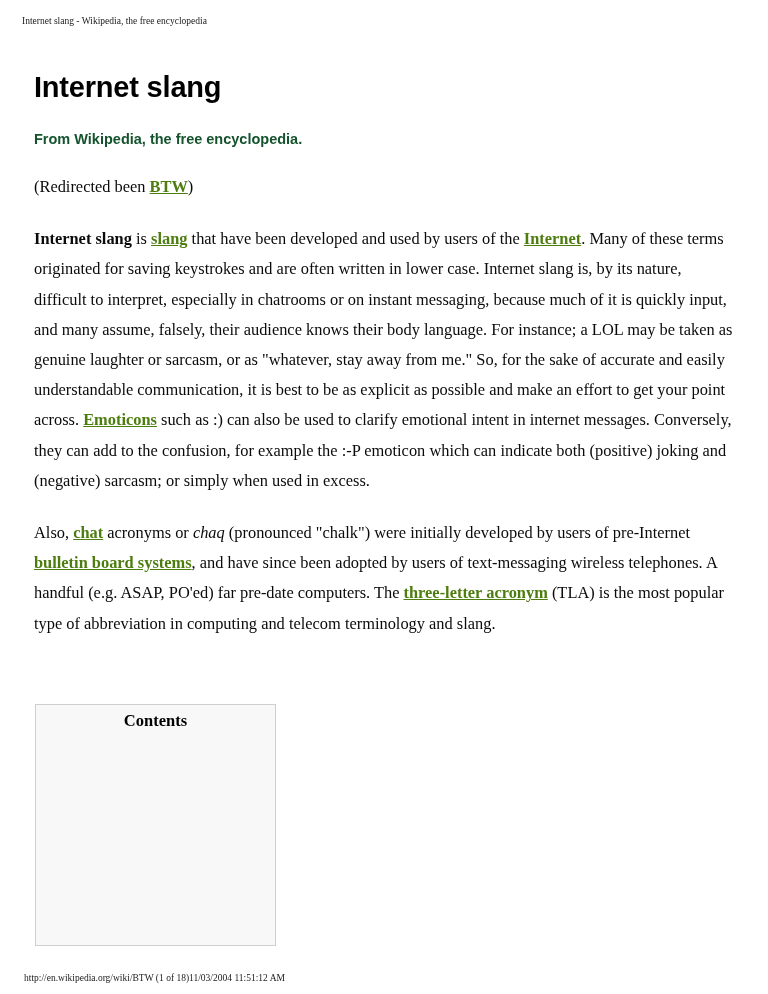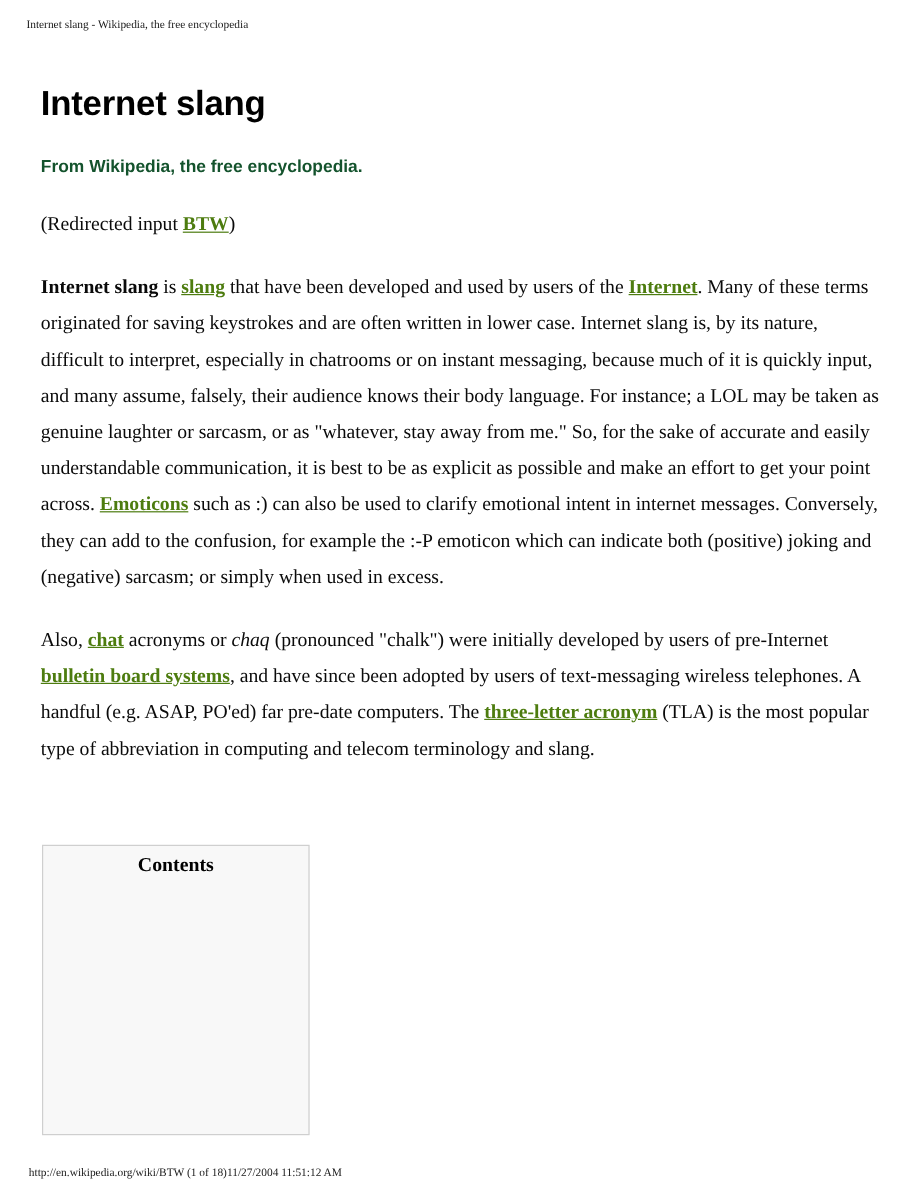--- a/index.html
+++ b/index.html
@@ -77,21 +77,21 @@
   }
 
   b.term { font-weight: bold; }
   i.ital { }
 
   
   .toc-box {
     position: absolute;
     left: 35px;
     top: 704px;
-    width: 223px;
+    width: 241px;
     height: 242px;
     border: 1px solid #cfcfcf;
     background: #f8f8f8;
     box-sizing: border-box;
   }
   .toc-title {
     font-family: "Liberation Serif", "DejaVu Serif", serif;
     font-size: 16.5px;
     font-weight: bold;
     text-align: center;
@@ -121,27 +121,27 @@
 
 <div class="print-header">Internet slang - Wikipedia, the free encyclopedia</div>
 
 <div class="content">
 
   <h1 class="page-title">Internet slang</h1>
 
   <div class="tagline">From Wikipedia, the free encyclopedia.</div>
 
   <p class="body-par redirect-note">
-    <span>(Redirected input </span><a class="wlink">BTW</a><span>)</span>
+    <span>(Redirected been </span><a class="wlink">BTW</a><span>)</span>
   </p>
 
   <p class="body-par"><b class="term">Internet slang</b><span> is </span><a class="wlink">slang</a><span> that have been developed and used by users of the </span><a class="wlink">Internet</a><span>. Many of these terms originated for saving keystrokes and are often written in lower case. Internet slang is, by its nature, difficult to interpret, especially in chatrooms or on instant messaging, because much of it is quickly input, and many assume, falsely, their audience knows their body language. For instance; a LOL may be taken as genuine laughter or sarcasm, or as "whatever, stay away from me." So, for the sake of accurate and easily understandable communication, it is best to be as explicit as possible and make an effort to get your point across. </span><a class="wlink">Emoticons</a><span> such as :) can also be used to clarify emotional intent in internet messages. Conversely, they can add to the confusion, for example the :-P emoticon which can indicate both (positive) joking and (negative) sarcasm; or simply when used in excess.</span></p>
 
   <p class="body-par"><span>Also, </span><a class="wlink">chat</a><span> acronyms or </span><i class="ital">chaq</i><span> (pronounced "chalk") were initially developed by users of pre-Internet </span><a class="wlink">bulletin board systems</a><span>, and have since been adopted by users of text-messaging wireless telephones. A handful (e.g. ASAP, PO'ed) far pre-date computers. The </span><a class="wlink">three-letter acronym</a><span> (TLA) is the most popular type of abbreviation in computing and telecom terminology and slang.</span></p>
 
 </div>
 
 <div class="toc-box">
   <div class="toc-title">Contents</div>
   <ul class="toc-list"></ul>
 </div>
 
-<div class="print-footer">http://en.wikipedia.org/wiki/BTW (1 of 18)11/27/2004 11:51:12 AM</div>
+<div class="print-footer">http://en.wikipedia.org/wiki/BTW (1 of 18)11/03/2004 11:51:12 AM</div>
 
 </body></html>

